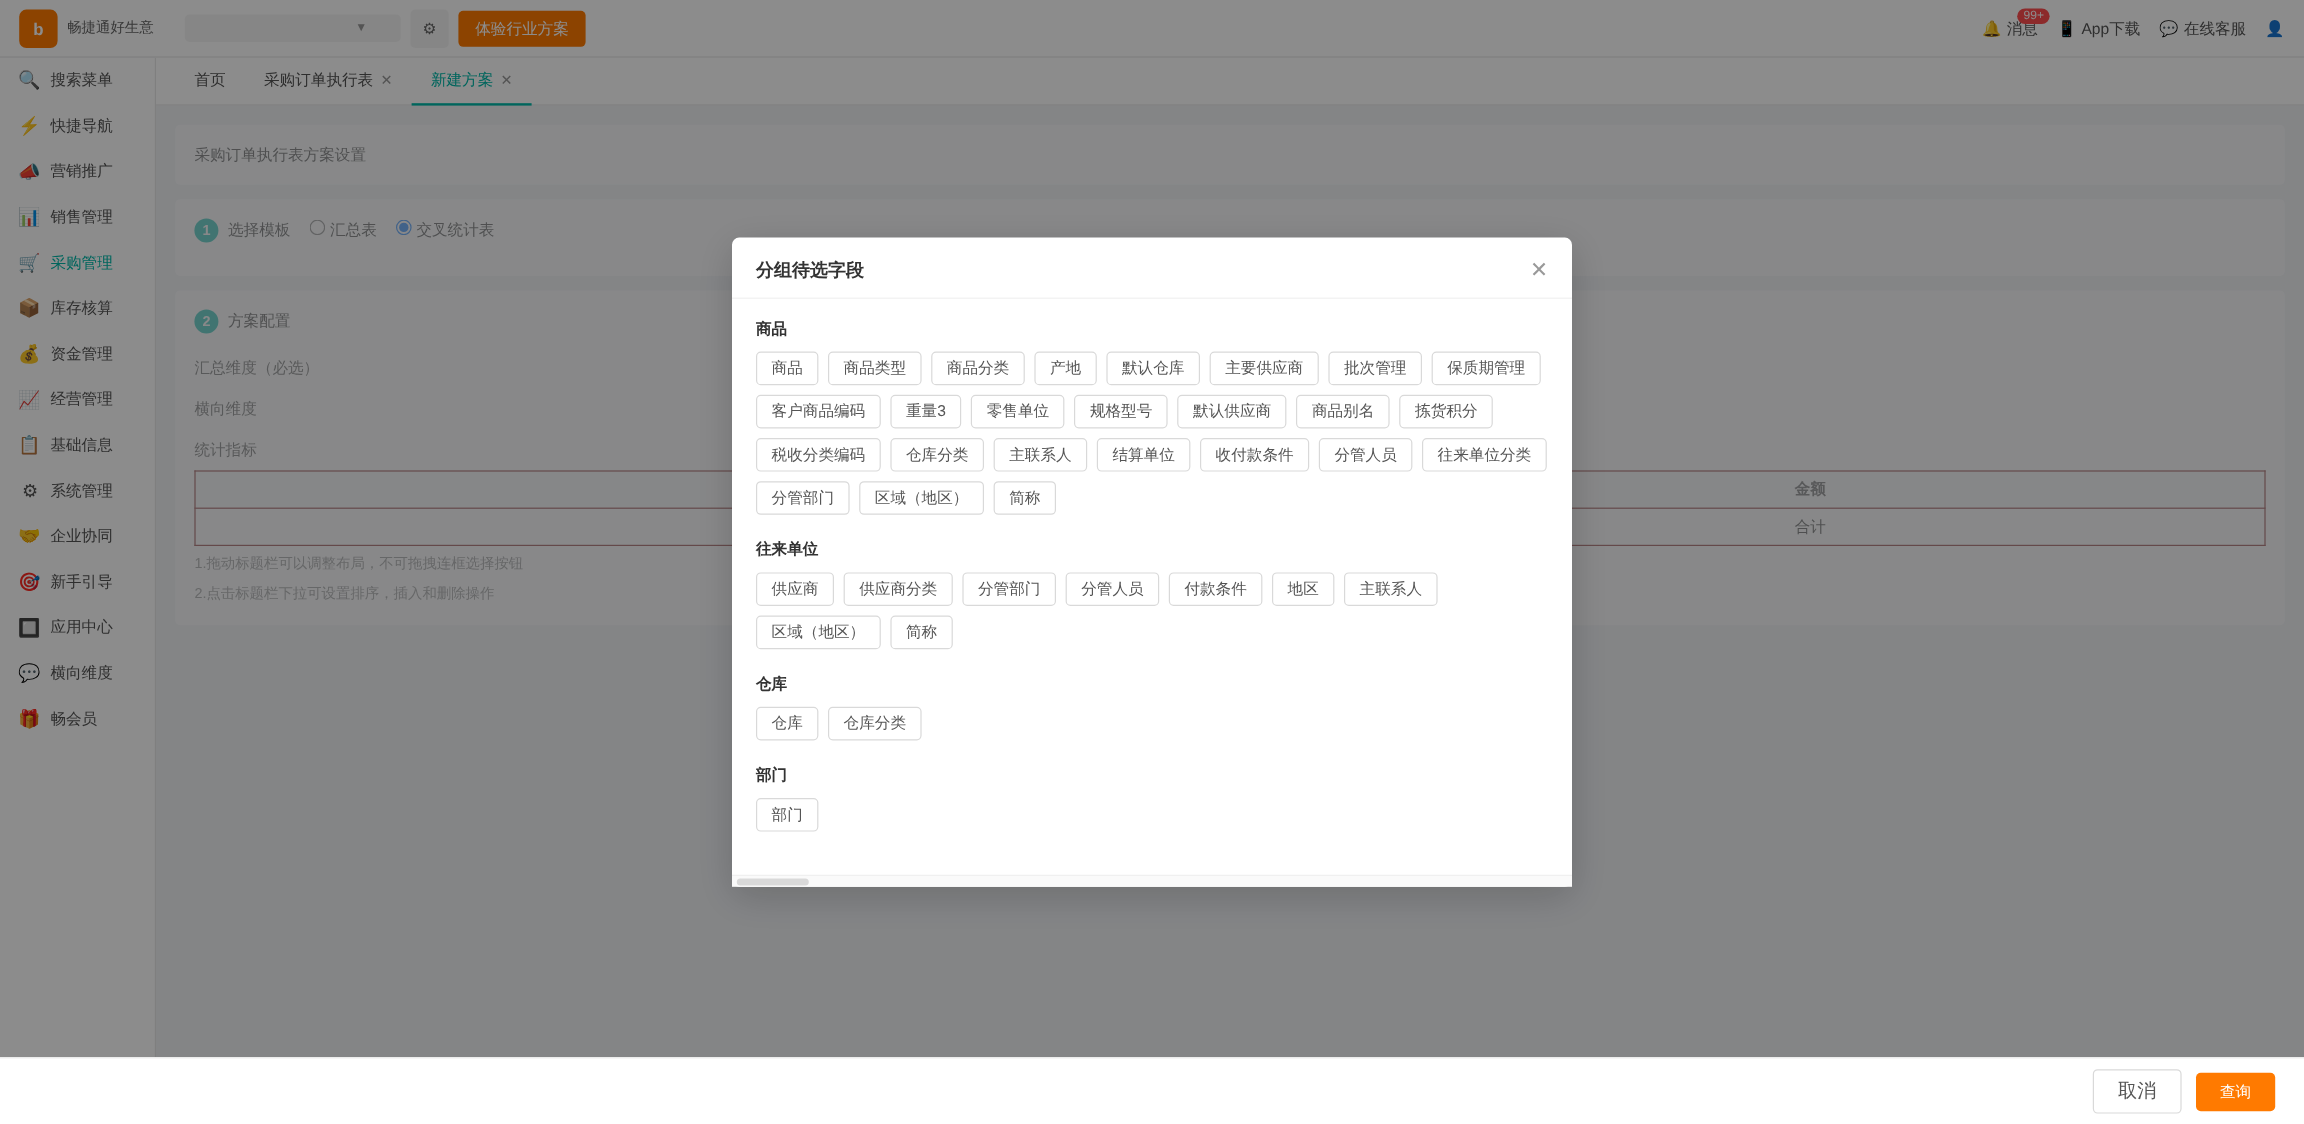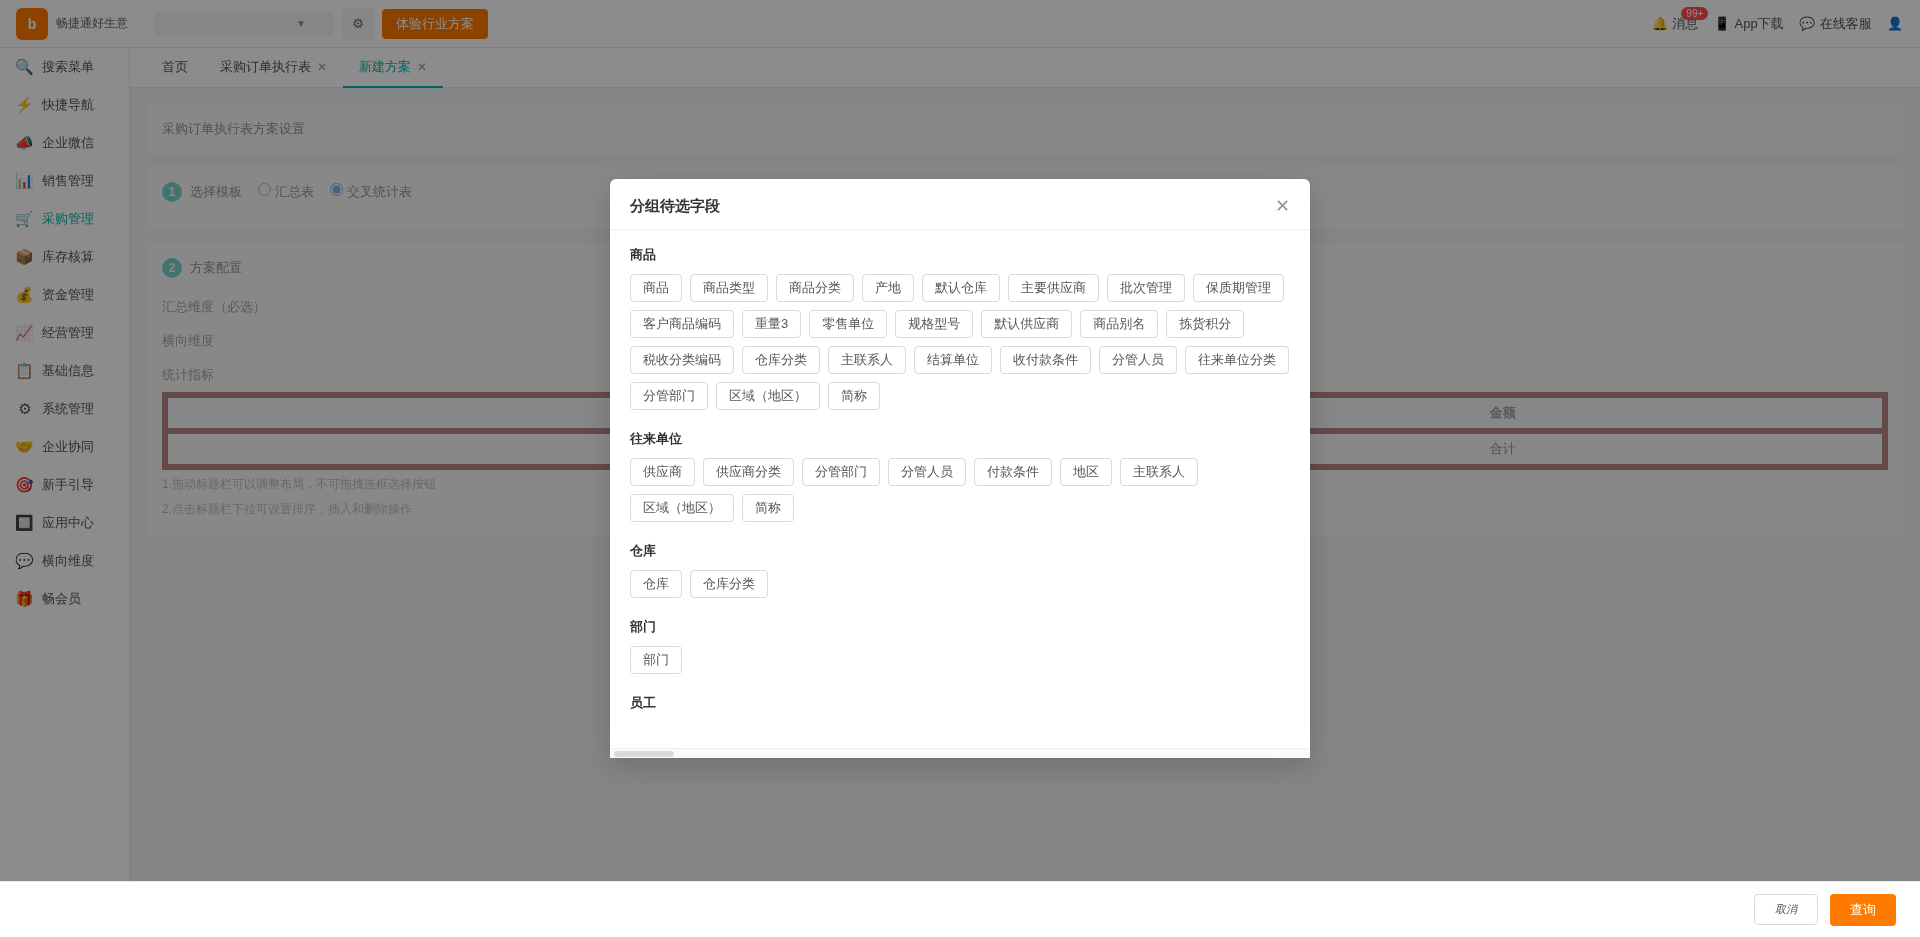--- a/index.html
+++ b/index.html
@@ -198,21 +198,21 @@
       background: #fff;
       border-top: 1px solid #e8e8e8;
       display: flex; align-items: center; justify-content: flex-end;
       padding: 0 24px;
       gap: 12px;
       z-index: 300;
     }
     .btn-cancel {
       border: 1px solid #d9d9d9; background: #fff;
       color: #555; border-radius: 4px;
-      padding: 7px 20px; cursor: pointer; font-size: 11px; font-style: italic;
+      padding: 7px 20px; cursor: pointer; font-size: 16px;
     }
     .btn-confirm {
       background: #ff7a00; color: #fff;
       border: none; border-radius: 4px;
       padding: 7px 20px; cursor: pointer; font-size: 13px;
     }
 
     
     .sidebar-bottom {
       position: fixed;
@@ -239,21 +239,21 @@
       width: 20px; height: 20px; border-radius: 50%;
       background: #00b8a9; color: #fff;
       display: flex; align-items: center; justify-content: center;
       font-size: 12px; font-weight: bold;
     }
     .radio-group { display: flex; align-items: center; gap: 16px; margin-left: 8px; }
     .radio-item { display: flex; align-items: flex-start; gap: 4px; cursor: pointer; font-size: 13px; }
 
     
     .bg-table { width: 100%; border-collapse: collapse; font-size: 13px; }
-    .bg-table th, .bg-table td { border: 6px solid #7f1d1d; padding: 6px 10px; text-align: center; }
+    .bg-table th, .bg-table td { border: 1px solid #7f1d1d; padding: 6px 10px; text-align: center; }
     .bg-table th { background: #fafafa; color: #555; }
   </style>
 </head>
 <body>
 
 <div class="top-bar">
   <div class="logo-area">
     <div class="logo-icon">b</div>
     <div class="logo-text">畅捷通好生意</div>
   </div>
@@ -287,21 +287,21 @@
   <div class="sidebar-item">
     <span class="sidebar-icon">🔍</span>
     <span>搜索菜单</span>
   </div>
   <div class="sidebar-item">
     <span class="sidebar-icon">⚡</span>
     <span>快捷导航</span>
   </div>
   <div class="sidebar-item">
     <span class="sidebar-icon">📣</span>
-    <span>企业微信</span>
+    <span>营销推广</span>
   </div>
   <div class="sidebar-item">
     <span class="sidebar-icon">📊</span>
     <span>销售管理</span>
   </div>
   <div class="sidebar-item active">
     <span class="sidebar-icon">🛒</span>
     <span>采购管理</span>
   </div>
   <div class="sidebar-item">
@@ -468,21 +468,20 @@
       </div>
 
       <div class="field-section">
         <div class="section-label">部门</div>
         <div class="field-tags">
           <span class="field-tag">部门</span>
         </div>
       </div>
 
       <div class="field-section">
-        <div class="section-label">员工</div>
       </div>
 
     </div>
     <div class="modal-hscroll">
       <div class="modal-hscroll-thumb"></div>
     </div>
   </div>
 </div>
 
 <div class="sidebar-bottom">

